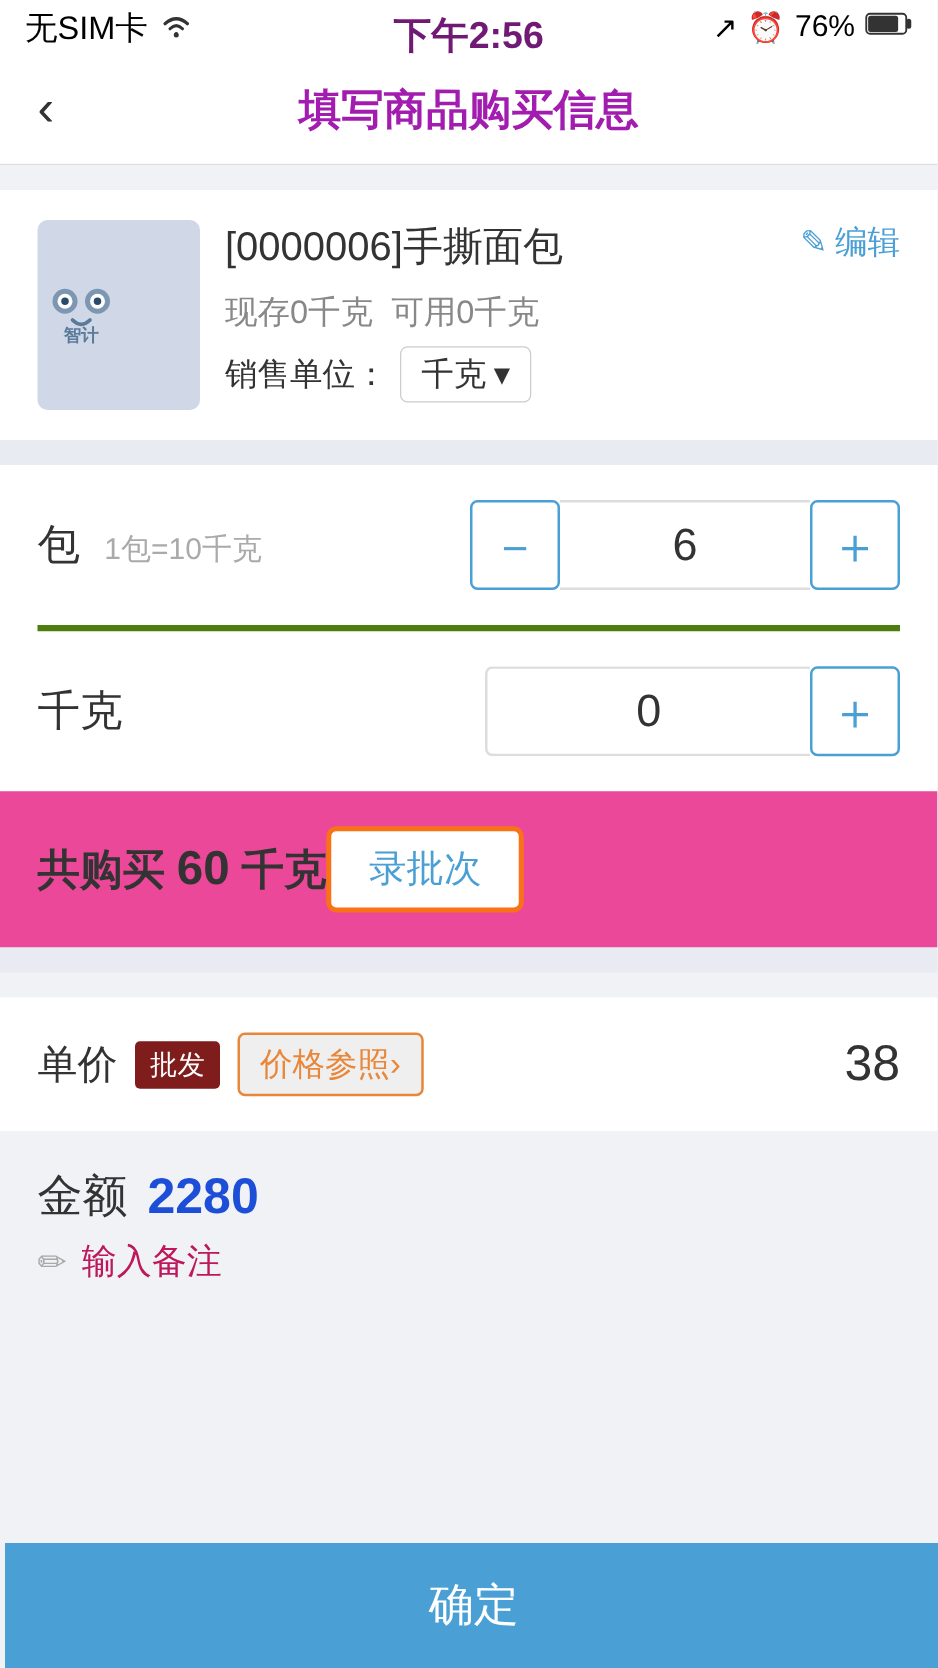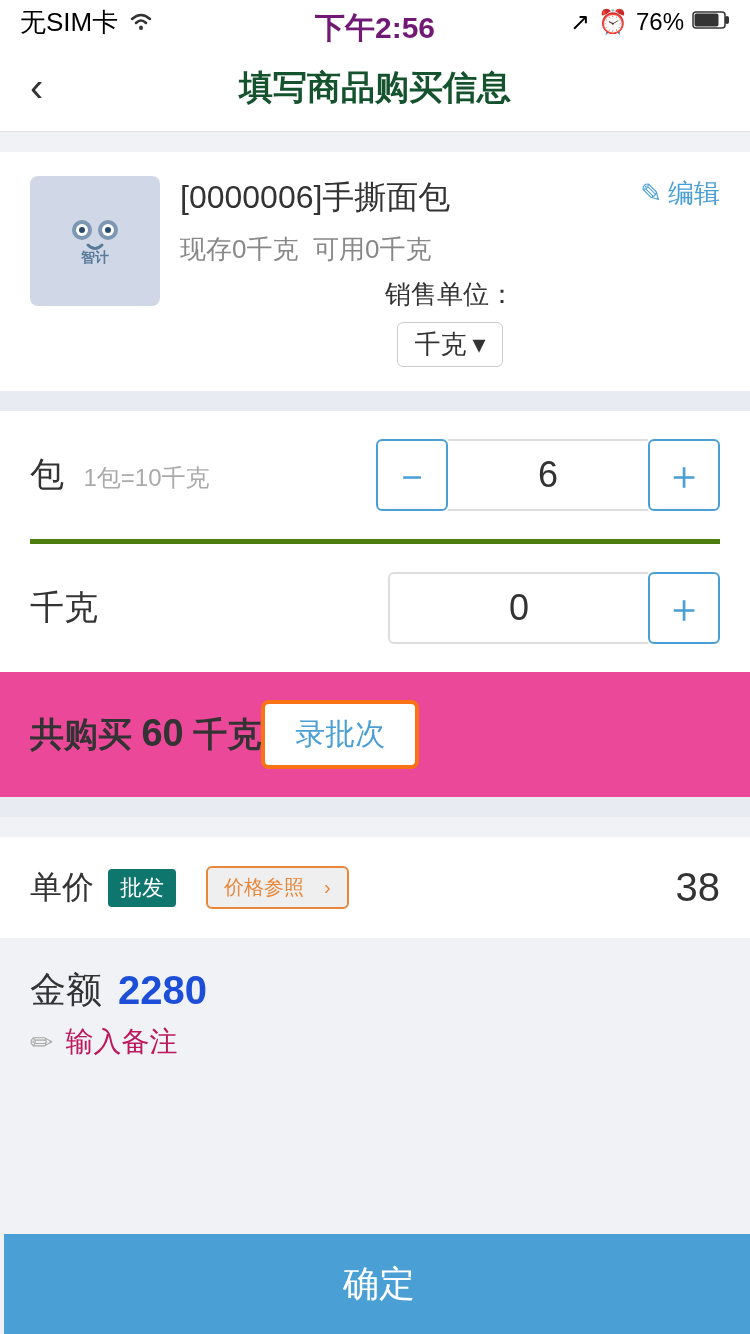--- a/index.html
+++ b/index.html
@@ -62,41 +62,40 @@
     .nav-back {
       position: absolute;
       left: 30px;
       font-size: 40px;
       color: #333;
       cursor: pointer;
     }
     .nav-title {
       font-size: 34px;
       font-weight: 600;
-      color: #14532d;
+      color: #a21caf;
     }
 
     
     .product-card {
       background: #fff;
       margin-top: 20px;
       padding: 24px 30px;
       display: flex;
       align-items: flex-start;
       gap: 20px;
       position: relative;
     }
     .product-image {
       width: 130px;
-      height: 130px;
+      height: 152px;
       background: #d0d8e8;
       border-radius: 8px;
       display: flex;
       align-items: center;
-      justify-content: center;
       flex-shrink: 0;
     }
     .product-image-icon {
       font-size: 50px;
       color: #6080a0;
     }
     .product-info {
       flex: 1;
     }
     .product-name {
@@ -109,21 +108,20 @@
       font-size: 26px;
       color: #888;
       margin-bottom: 10px;
     }
     .product-unit-row {
       display: flex;
       align-items: center;
       gap: 10px;
       font-size: 26px;
       color: #333;
-      flex-direction: column;
     }
     .unit-selector {
       border: 1px solid #ccc;
       border-radius: 6px;
       padding: 4px 16px;
       font-size: 26px;
       color: #333;
       display: flex;
       align-items: center;
       gap: 6px;
@@ -245,36 +243,36 @@
       padding: 28px 30px;
       display: flex;
       align-items: center;
     }
     .price-label {
       font-size: 32px;
       color: #333;
       margin-right: 14px;
     }
     .price-tag-blue {
-      background: #0f766e;
+      background: #7f1d1d;
       color: #fff;
       font-size: 22px;
       padding: 4px 12px;
       border-radius: 4px;
-      margin-right: 30px;
+      margin-right: 14px;
     }
     .price-ref-btn {
       border: 2px solid #e8873a;
       color: #e8873a;
-      font-size: 20px;
+      font-size: 26px;
       padding: 6px 16px;
       border-radius: 6px;
       display: flex;
       align-items: center;
-      gap: 20px;
+      gap: 0;
       cursor: pointer;
     }
     .price-value {
       font-size: 40px;
       color: #333;
       font-weight: 500;
       margin-left: auto;
     }
 
     

